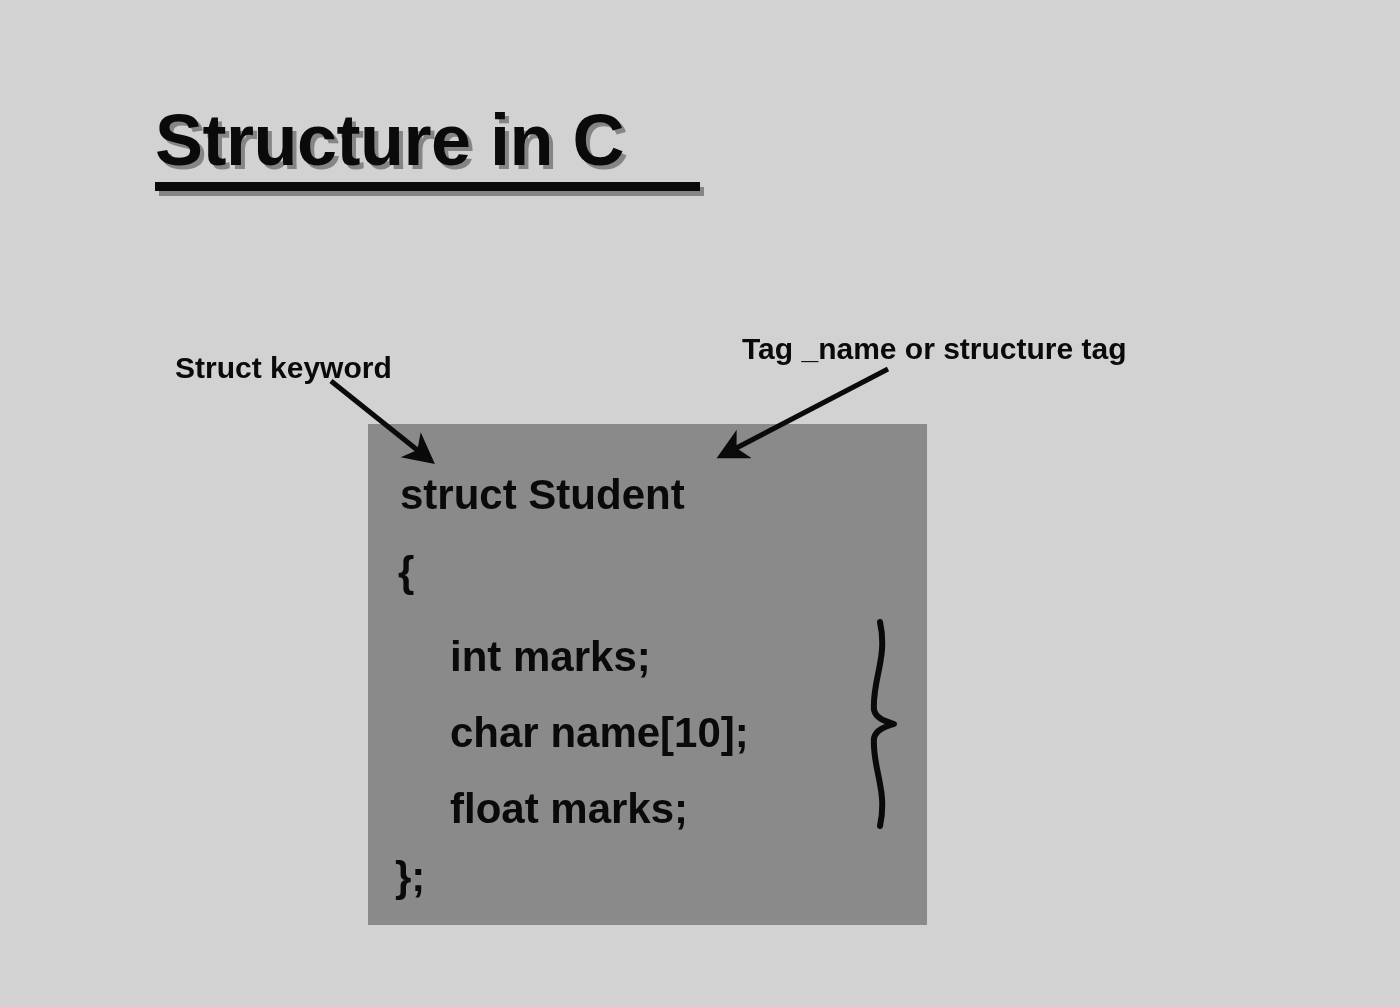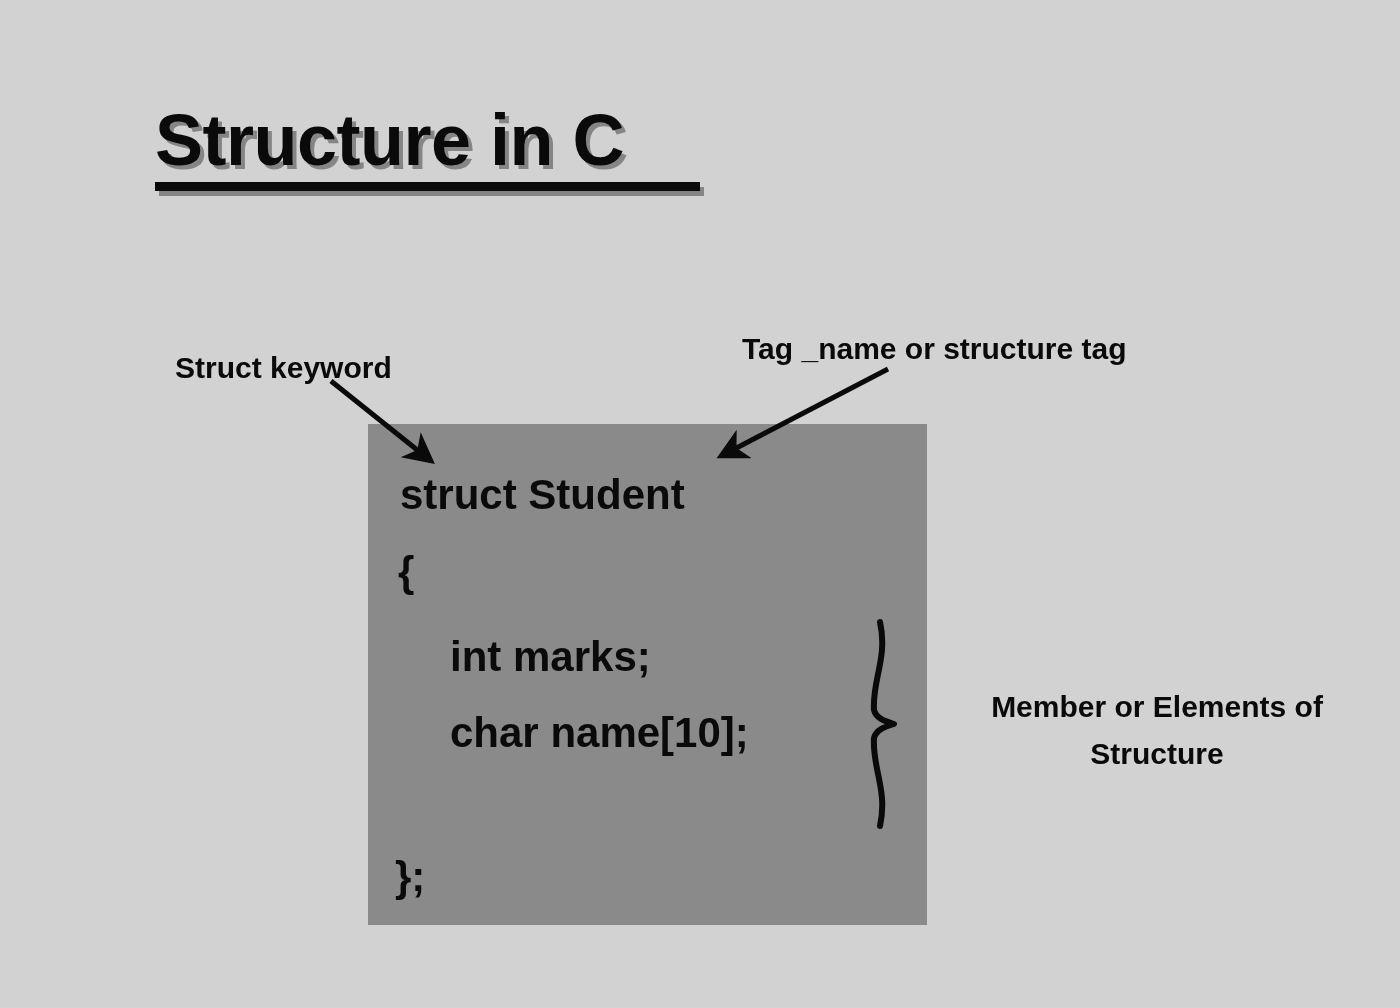--- a/index.html
+++ b/index.html
@@ -127,33 +127,33 @@
   <div id="title-wrap">
     <div id="page-title">Structure in C</div>
     <div id="title-underline"></div>
   </div>
 
   <div id="code-box">
     <div class="code-line" id="line-struct">struct Student</div>
     <div class="code-line" id="line-open">{</div>
     <div class="code-line" id="line-rollno">int marks;</div>
     <div class="code-line" id="line-name">char name[10];</div>
+    <div class="code-line" id="line-marks">float marks;</div>
     <div class="code-line" id="line-close">};</div>
   </div>
 
   <svg id="member-brace" viewBox="0 0 50 212">
     <path d="M 18 4 C 26 40, 10 62, 12 92 C 14 100, 22 103, 32 106
              C 22 109, 14 112, 12 120 C 10 150, 26 172, 18 208" fill="none" stroke="#0a0a0a" stroke-width="6" stroke-linecap="round" stroke-linejoin="round"></path>
   </svg>
 
   <div class="annot" id="annot-struct-keyword">Struct keyword</div>
 
   <div class="annot" id="annot-tag-name">Tag _name or structure tag</div>
 
-  <div class="annot" id="annot-members">Member or Elements of Structure</div>
 
   <svg id="arrow-layer" viewBox="0 0 1400 1007">
     <defs>
       <marker id="ah" markerWidth="7" markerHeight="7" refX="5.2" refY="3.2" orient="auto" markerUnits="strokeWidth">
         <path d="M 0 0 L 6.2 3.2 L 0 6.4 L 1.7 3.2 Z" fill="#0a0a0a"></path>
       </marker>
     </defs>
     <line x1="331" y1="381" x2="431" y2="461" stroke="#0a0a0a" stroke-width="5" marker-end="url(#ah)"></line>
     <line x1="888" y1="369" x2="721" y2="456" stroke="#0a0a0a" stroke-width="5" marker-end="url(#ah)"></line>
   </svg>

